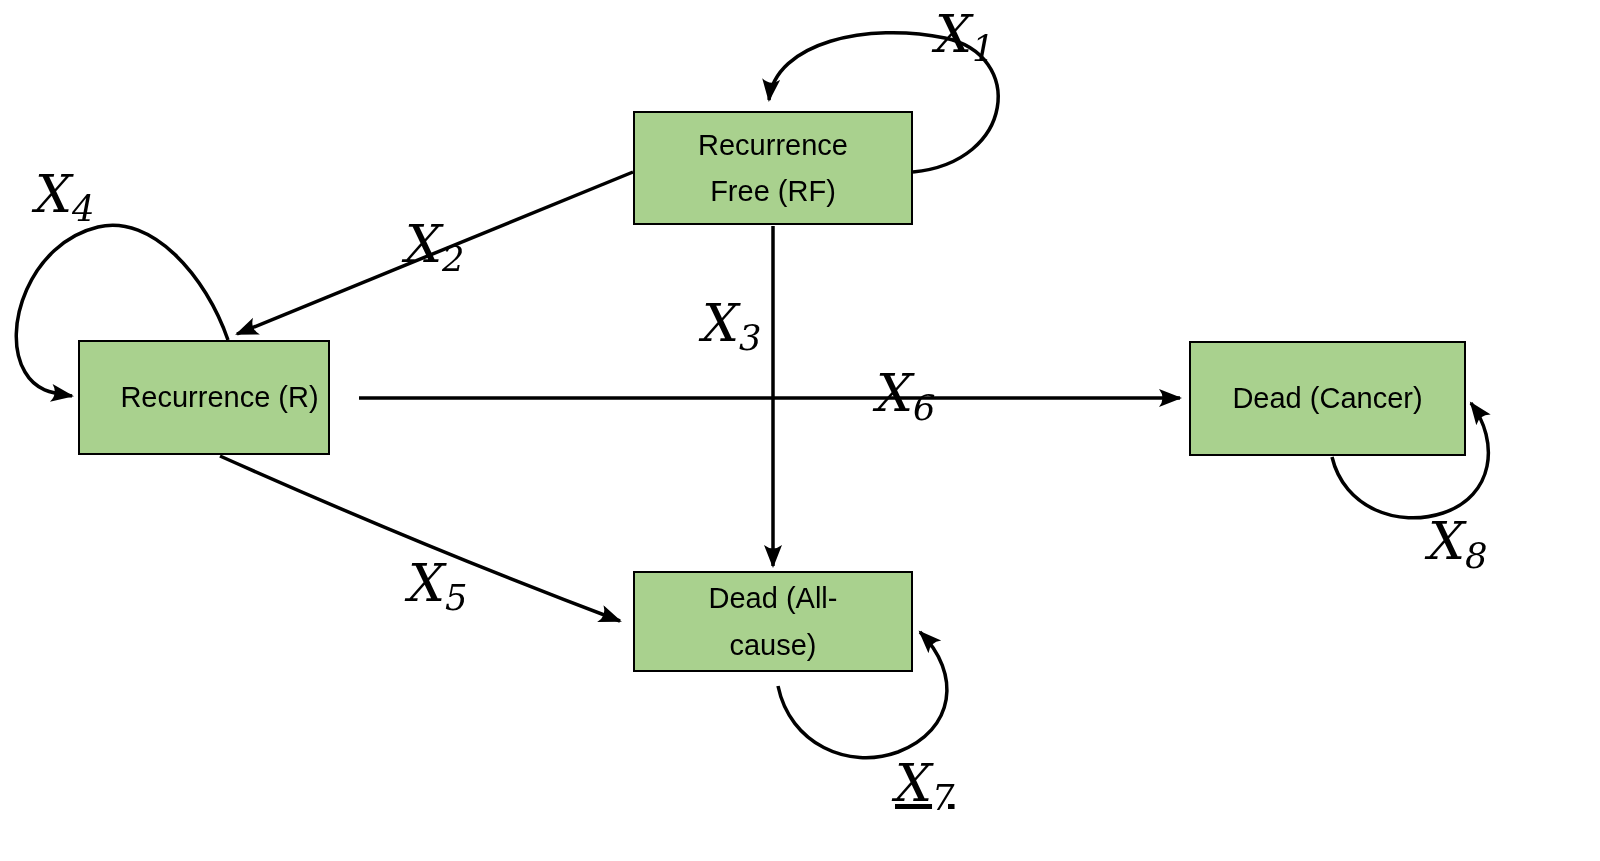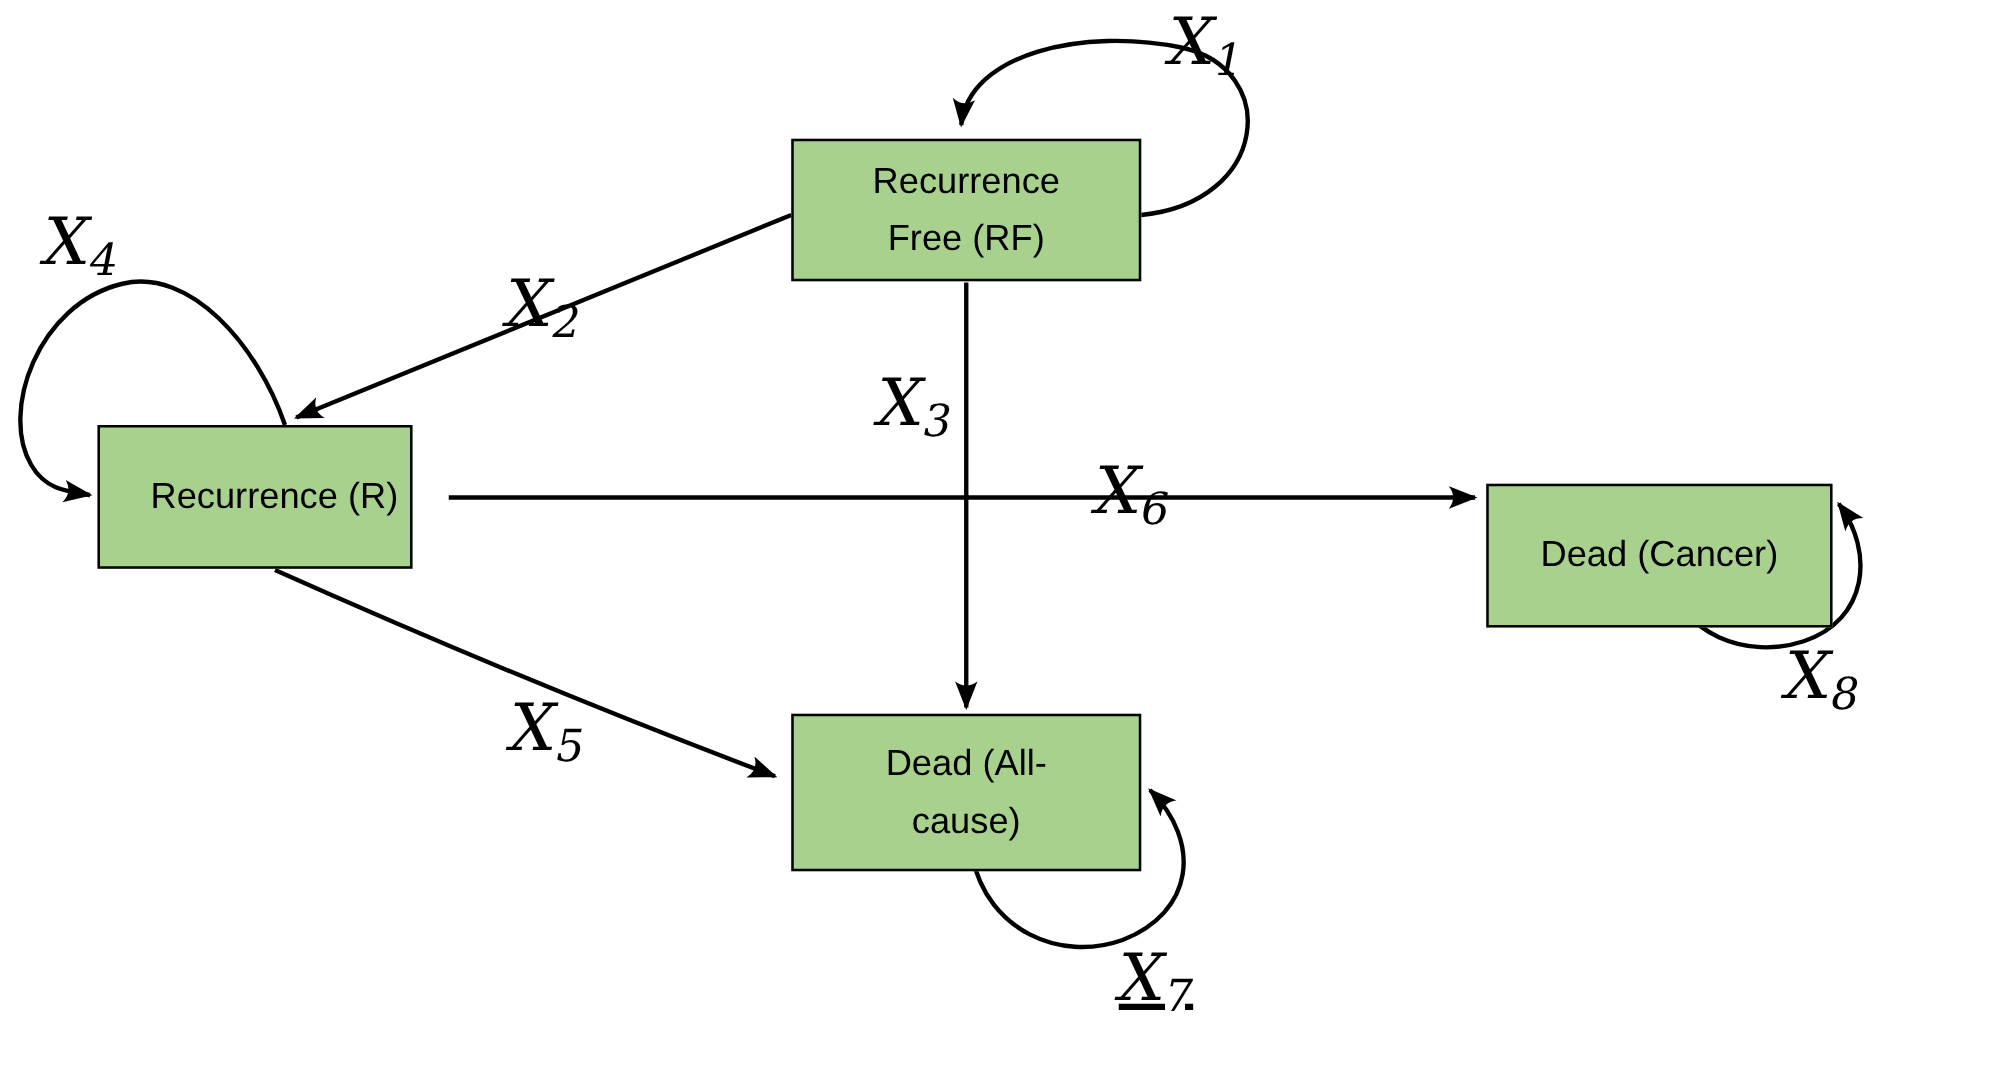--- a/index.html
+++ b/index.html
@@ -76,25 +76,25 @@
 
   <div class="node" style="left:633px; top:111px; width:280px; height:114px;">
     <span class="node-line">Recurrence</span>
     <span class="node-line">Free (RF)</span>
   </div>
 
   <div class="node" style="left:78px; top:340px; width:252px; height:115px;padding-left:31px;">
     <span class="node-line">Recurrence (R)</span>
   </div>
 
-  <div class="node" style="left:1189px; top:341px; width:277px; height:115px;margin-top:46px;">
+  <div class="node" style="left:1189px; top:341px; width:277px; height:115px;">
     <span class="node-line">Dead (Cancer)</span>
   </div>
 
-  <div class="node" style="left:633px; top:571px; width:280px; height:126px;">
+  <div class="node" style="left:633px; top:571px; width:280px; height:101px;">
     <span class="node-line">Dead (All-</span>
     <span class="node-line">cause)</span>
   </div>
 
   <div class="edge-label" style="left:935px; top:8px;">
     <span>X</span><sub>1</sub>
   </div>
   <div class="edge-label" style="left:405px; top:170px;margin-top:48px;">
     <span>X</span><sub>2</sub>
   </div>

